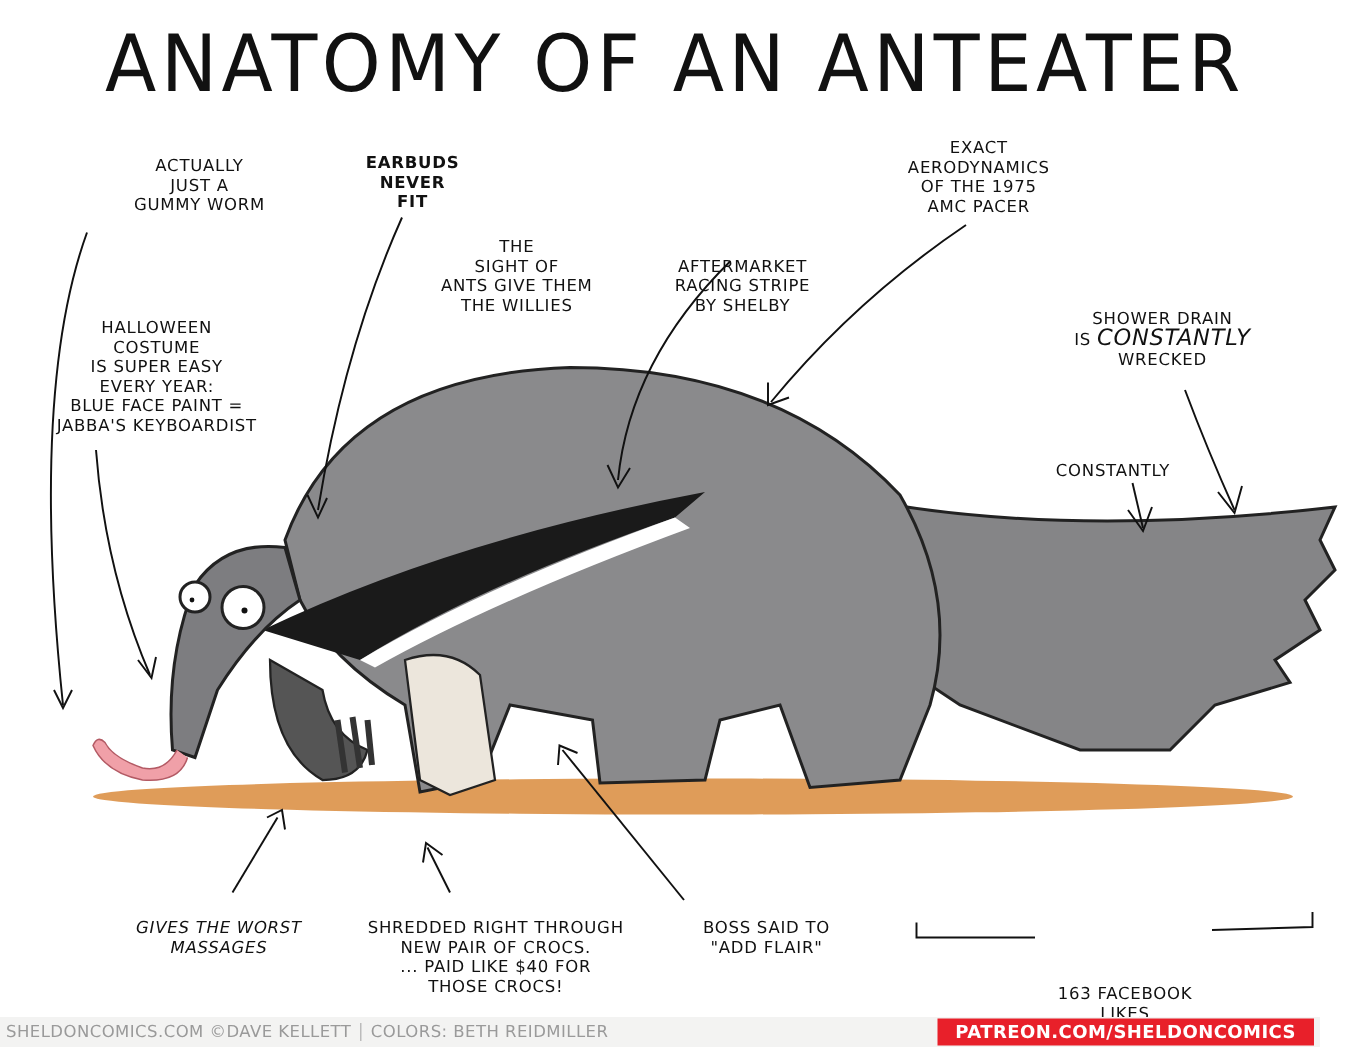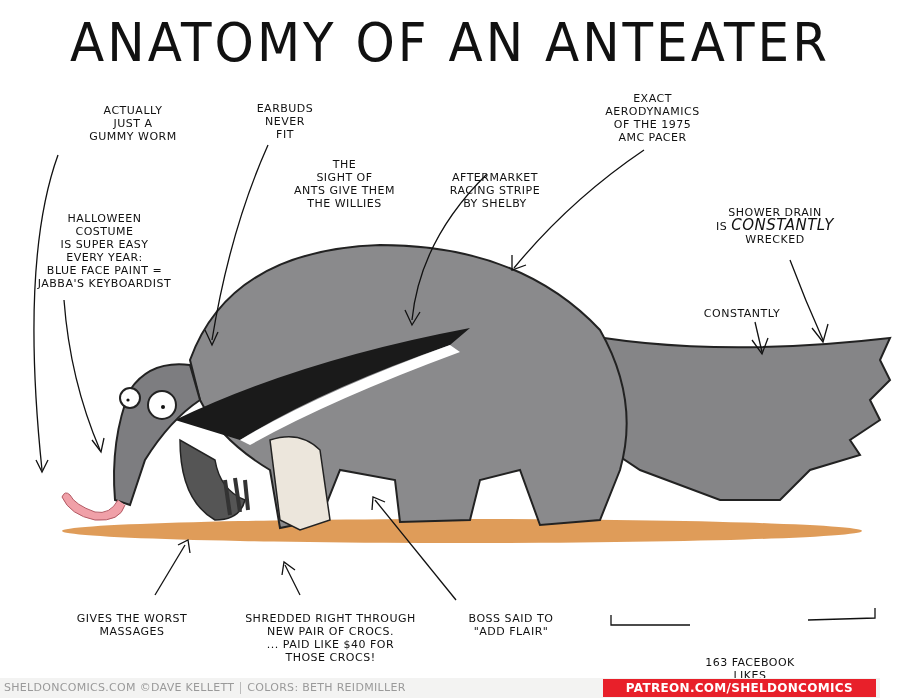--- a/index.html
+++ b/index.html
@@ -4,21 +4,21 @@
 <style>
   html,body{margin:0;padding:0;background:#fff;}
   body{width:900px;height:698px;position:relative;overflow:hidden;font-family:"DejaVu Sans",sans-serif;color:#111;}
   .title{position:absolute;left:0;top:14px;width:900px;text-align:center;font-size:50px;letter-spacing:3px;font-weight:400;font-family:"DejaVu Sans",sans-serif;transform:scaleY(1.05);}
   .note{position:absolute;font-size:11px;line-height:13px;text-align:center;text-transform:uppercase;letter-spacing:0.5px;white-space:pre-line;font-family:"DejaVu Sans",sans-serif;}
   .note .big{font-size:15px;font-style:italic;}
   svg.art{position:absolute;left:0;top:0;}
   .footer{position:absolute;left:0;top:678px;width:880px;height:20px;background:#f3f3f2;}
   .footer-left{position:absolute;left:4px;top:3px;font-size:11px;color:#9a9a9a;letter-spacing:0.3px;font-family:"DejaVu Sans",sans-serif;}
   .footer-sep{display:inline-block;width:1px;height:12px;background:#bbb;margin:0 6px;vertical-align:middle;}
-  .patreon{position:absolute;right:4px;top:1px;height:18px;padding:0 23px;background:#e8202a;color:#fff;font-size:12px;font-weight:bold;line-height:18px;letter-spacing:0.3px;font-family:"DejaVu Sans",sans-serif;text-decoration:none;}
+  .patreon{position:absolute;right:4px;top:1px;height:18px;padding:0 12px;background:#e8202a;color:#fff;font-size:12px;font-weight:bold;line-height:18px;letter-spacing:0.3px;font-family:"DejaVu Sans",sans-serif;text-decoration:none;}
 </style>
 </head>
 <body>
 
 <div class="title">ANATOMY OF AN ANTEATER</div>
 
 <svg class="art" width="900" height="678" viewBox="0 0 900 678">
 
   <ellipse cx="462" cy="531" rx="400" ry="12" fill="#d98b3c" opacity="0.85"></ellipse>
 
@@ -66,21 +66,21 @@
     <path d="M456 600 L375 500"></path>
       <path d="M372 510 L373 497 L385 502"></path>
     <path d="M611 615 L611 625 L690 625"></path>
       <path d="M808 620 L875 618 L875 608"></path>
   </g>
 </svg>
 
 <div class="note" style="left:52px;top:104px;width:100px;margin-left:31px;">ACTUALLY
 JUST A
 GUMMY WORM</div>
-<div class="note" style="left:250px;top:102px;width:70px;">EARBUDS
+<div class="note" style="left:240px;top:102px;width:70px;font-weight:bold;">EARBUDS
 NEVER
 FIT</div>
 <div class="note" style="left:282px;top:158px;width:125px;">THE
 SIGHT OF
 ANTS GIVE THEM
 THE WILLIES</div>
 <div class="note" style="left:440px;top:124px;width:110px;margin-top:47px;">AFTERMARKET
 RACING STRIPE
 BY SHELBY</div>
 <div class="note" style="left:590px;top:92px;width:125px;">EXACT
@@ -93,21 +93,21 @@
   <span class="big">CONSTANTLY</span><br>
   <span>WRECKED</span>
 </div>
 <div class="note" style="left:22px;top:212px;width:165px;">HALLOWEEN
 COSTUME
 IS SUPER EASY
 EVERY YEAR:
 BLUE FACE PAINT =
 JABBA'S KEYBOARDIST</div>
 <div class="note" style="left:692px;top:307px;width:100px;">CONSTANTLY</div>
-<div class="note" style="left:57px;top:612px;width:150px;">GIVES THE WORST
+<div class="note" style="left:71px;top:612px;width:150px;font-style:italic;">GIVES THE WORST
 MASSAGES</div>
 <div class="note" style="left:228px;top:612px;width:205px;">SHREDDED RIGHT THROUGH
 NEW PAIR OF CROCS.
 ... PAID LIKE $40 FOR
 THOSE CROCS!</div>
 <div class="note" style="left:456px;top:612px;width:110px;">BOSS SAID TO
 "ADD FLAIR"</div>
 <div class="note" style="left:690px;top:612px;width:120px;margin-top:44px;">163 FACEBOOK
 LIKES</div>
 

